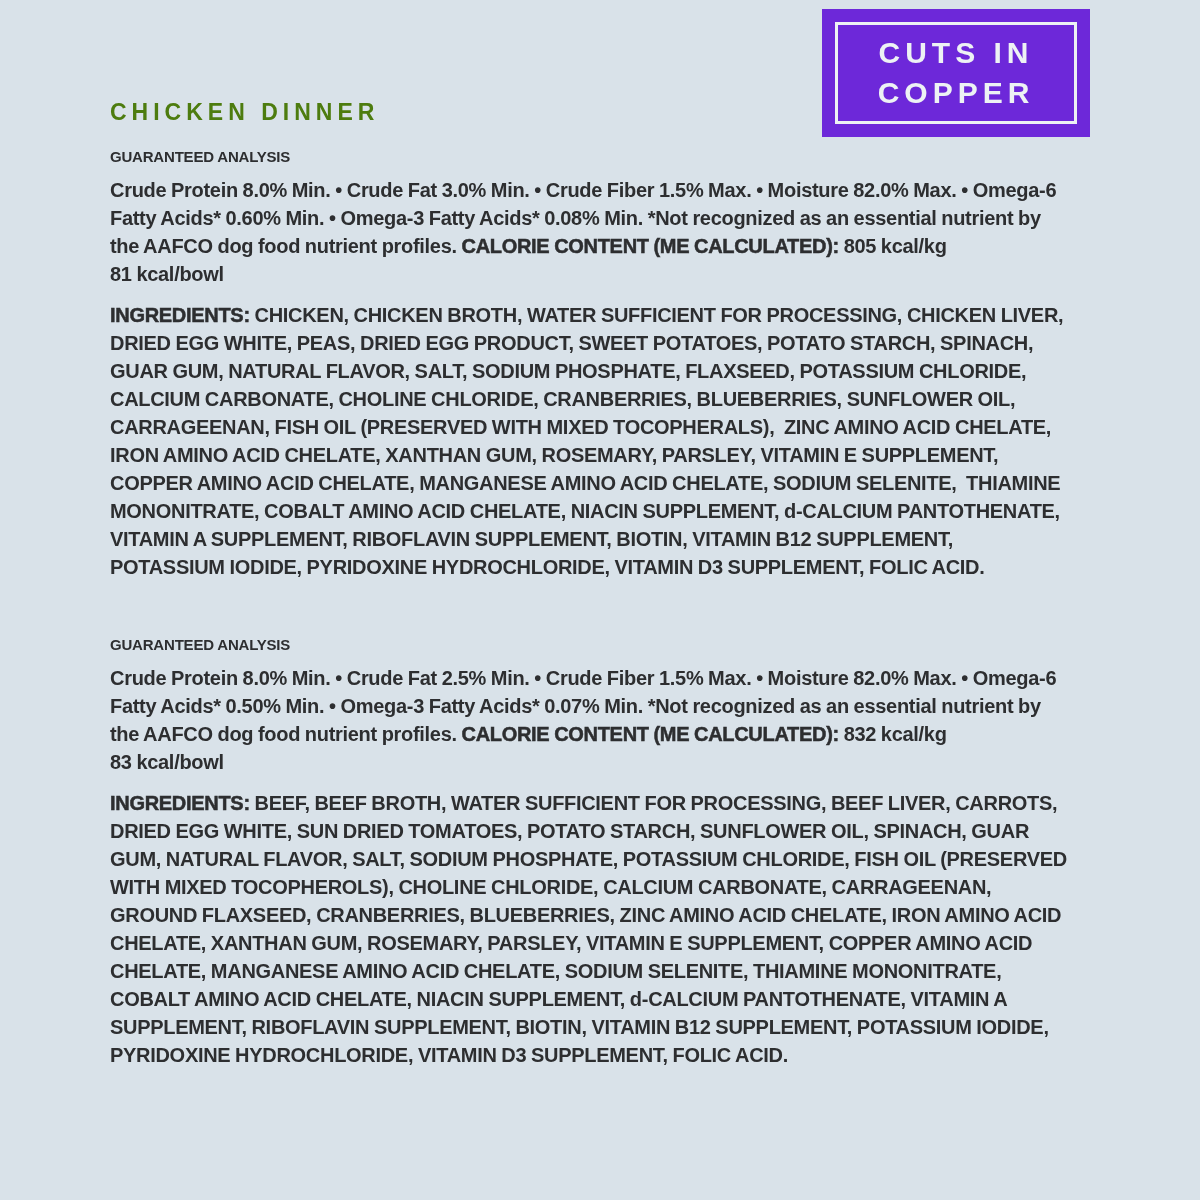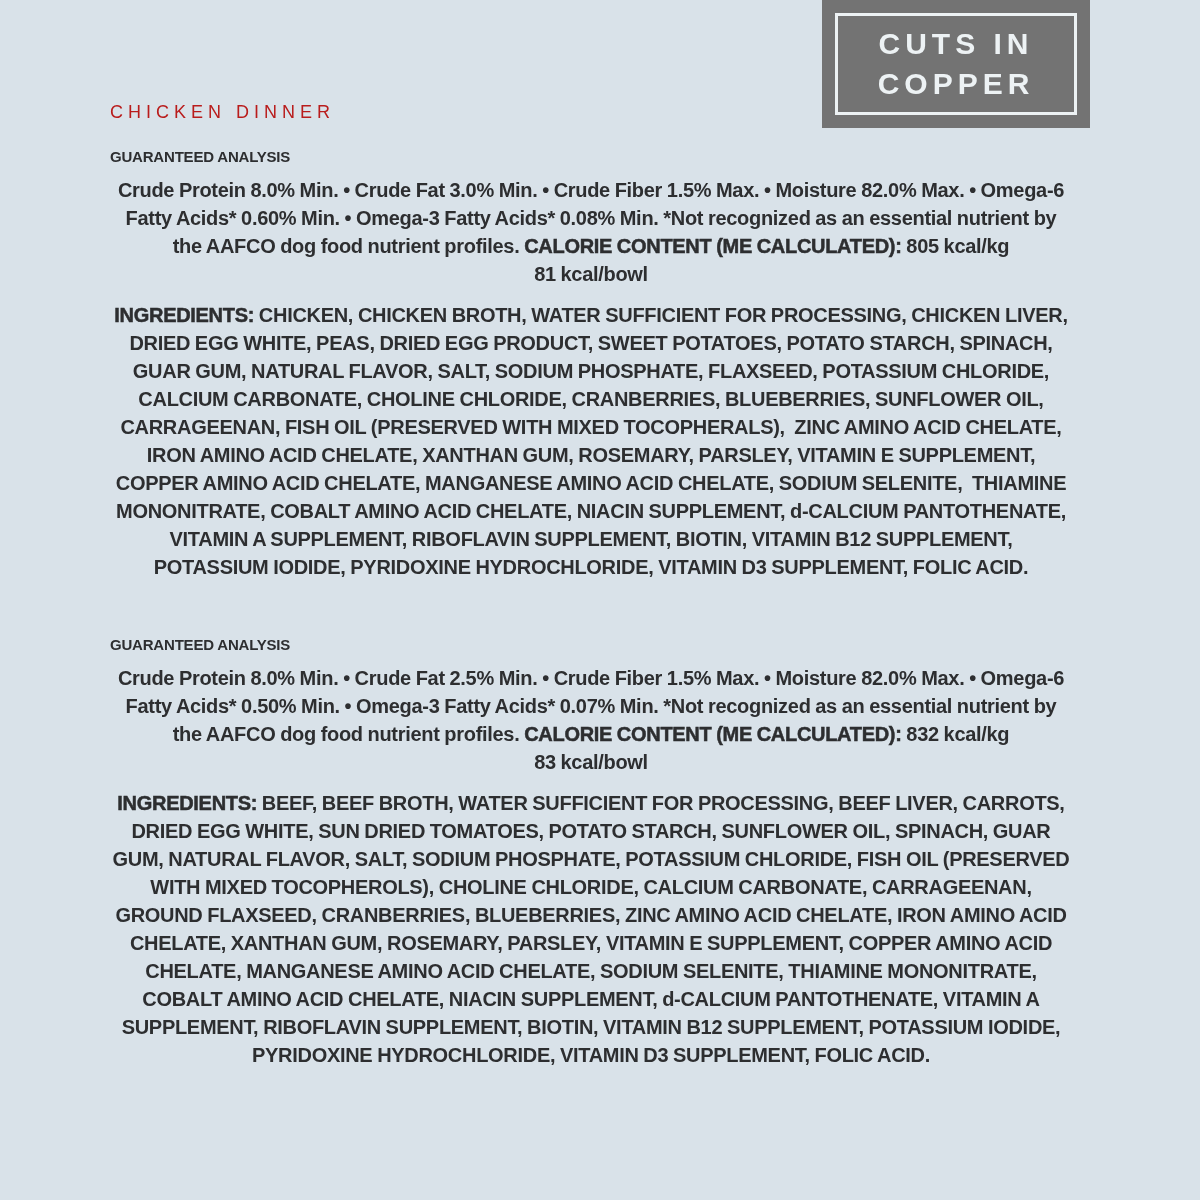--- a/index.html
+++ b/index.html
@@ -13,24 +13,24 @@
   }
   .page {
     position: relative;
     width: 1200px;
     height: 1200px;
   }
   
   .badge {
     position: absolute;
     left: 822px;
-    top: 0;
+    top: 9px;
     width: 268px;
     height: 128px;
-    background: #737373;
+    background: #6d28d9;
     display: flex;
     flex-direction: column;
     justify-content: center;
     align-items: center;
     box-sizing: border-box;
   }
   .badge-inner-border {
     position: absolute;
     left: 13px; right: 13px; top: 13px; bottom: 13px;
     border: 3px solid #edf2f4;
@@ -50,44 +50,43 @@
     position: absolute;
     left: 110px;
     top: 96px;
     width: 962px;
   }
   .section + .section {
     margin-top: 52px;
   }
   .section-title {
     margin: 0 0 17px 0;
-    font-size: 18px;
-    font-weight: normal;
+    font-size: 23px;
+    font-weight: bold;
     letter-spacing: 5px;
-    color: #b91c1c;
+    color: #4d7c0f;
     line-height: 32px;
   }
   .ga-heading {
     margin: 0 0 7px 0;
     font-size: 15px;
     font-weight: bold;
     color: #2d2e30;
     letter-spacing: -0.2px;
     line-height: 24px;
   }
   .body-text {
     margin: 0;
     font-size: 20px;
     font-weight: bold;
     color: #2d2e30;
     line-height: 28px;
     letter-spacing: -0.3px;
     word-spacing: -0.5px;
     white-space: pre-wrap;
-    text-align: center;
   }
   .ga-text {
     margin-bottom: 13px;
   }
   .xbold {
     -webkit-text-stroke: 0.5px currentColor;
   }
 </style>
 </head>
 <body>

